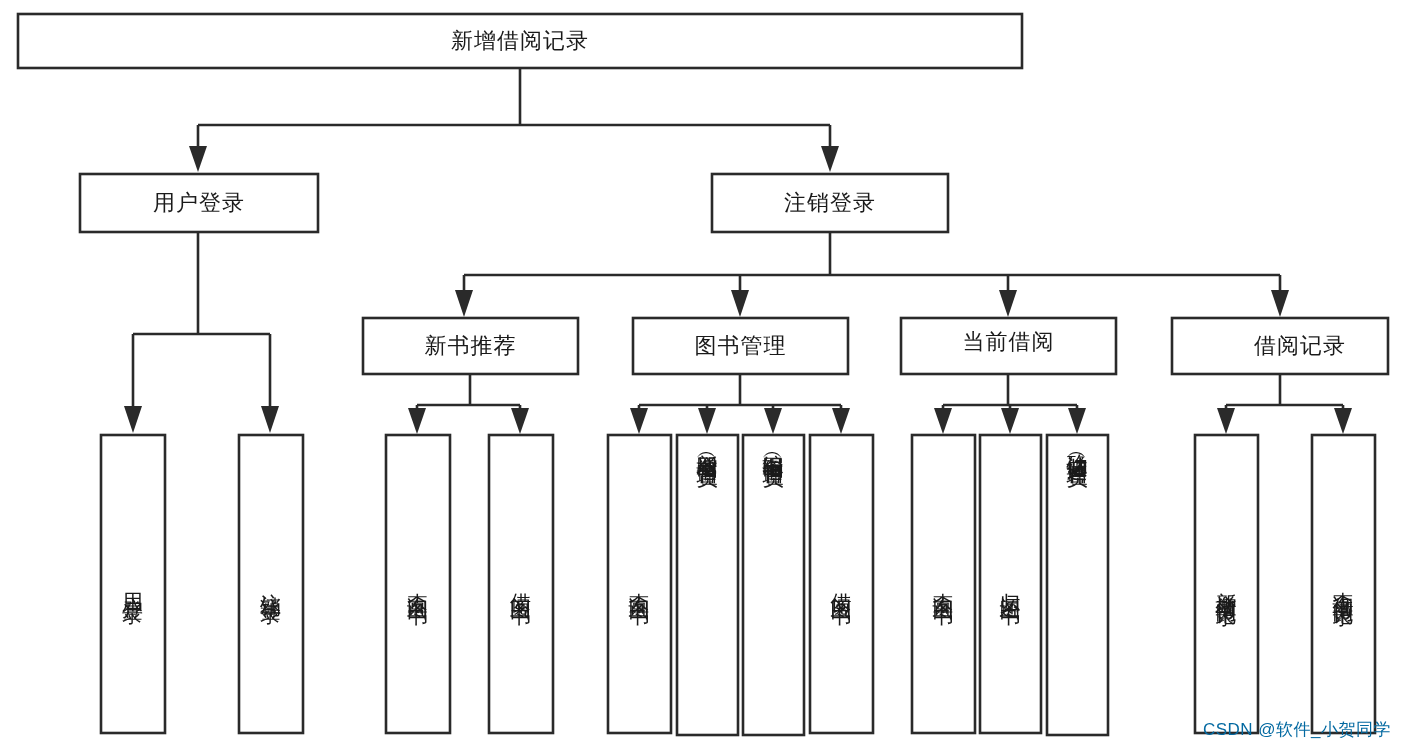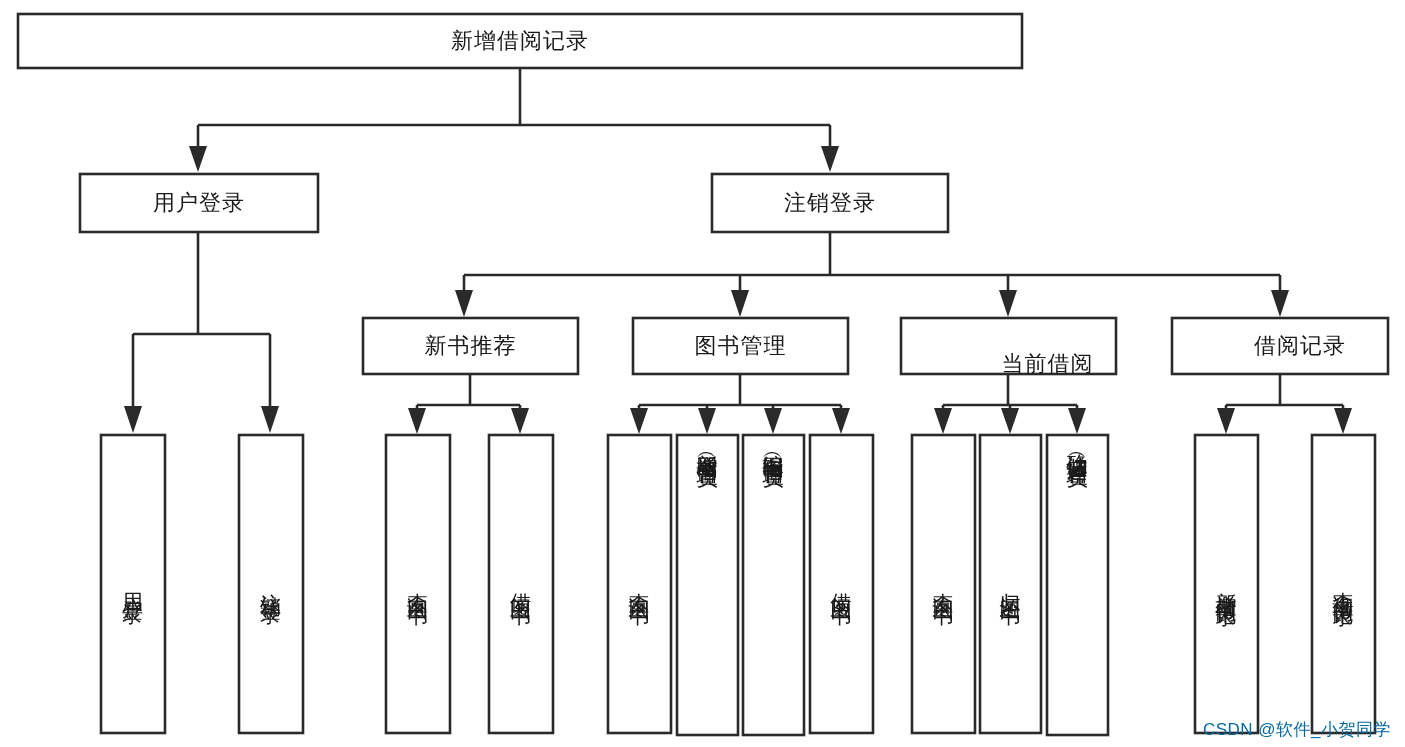--- a/index.html
+++ b/index.html
@@ -213,21 +213,21 @@
   </div>
 
   <div class="hlabel-wrap" style="left:363px; top:318px; width:215px; height:56px;border-radius:19px;">
     <span class="hlabel-text">新书推荐</span>
   </div>
 
   <div class="hlabel-wrap" style="left:633px; top:318px; width:215px; height:56px;">
     <span class="hlabel-text">图书管理</span>
   </div>
 
-  <div class="hlabel-wrap" style="left:901px; top:336px; width:215px; height:56px;margin-left:39px;">
+  <div class="hlabel-wrap" style="left:901px; top:314px; width:215px; height:56px;">
     <span class="hlabel-text">当前借阅</span>
   </div>
 
   <div class="hlabel-wrap" style="left:1172px; top:318px; width:256px; height:56px;">
     <span class="hlabel-text">借阅记录</span>
   </div>
 
   <div class="vlabel-wrap" style="left:101px; top:435px; width:64px; height:298px;">
     <span class="vlabel-text">用户登录</span>
   </div>

